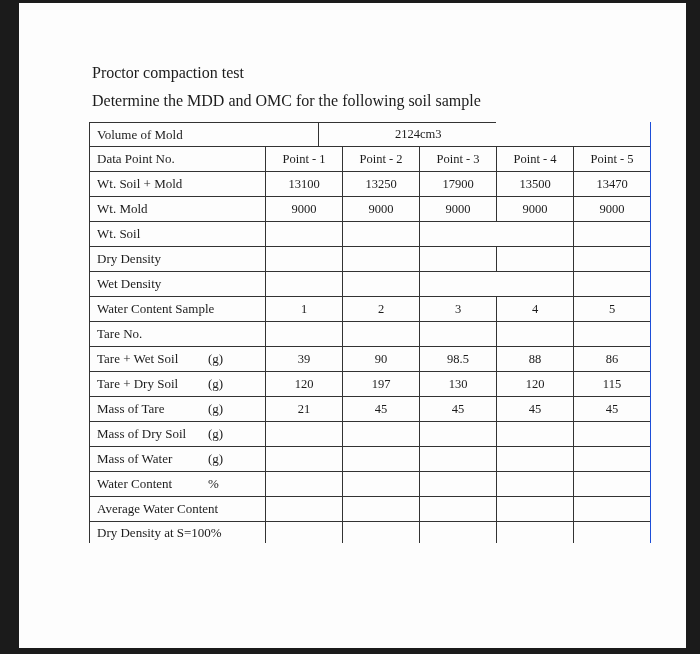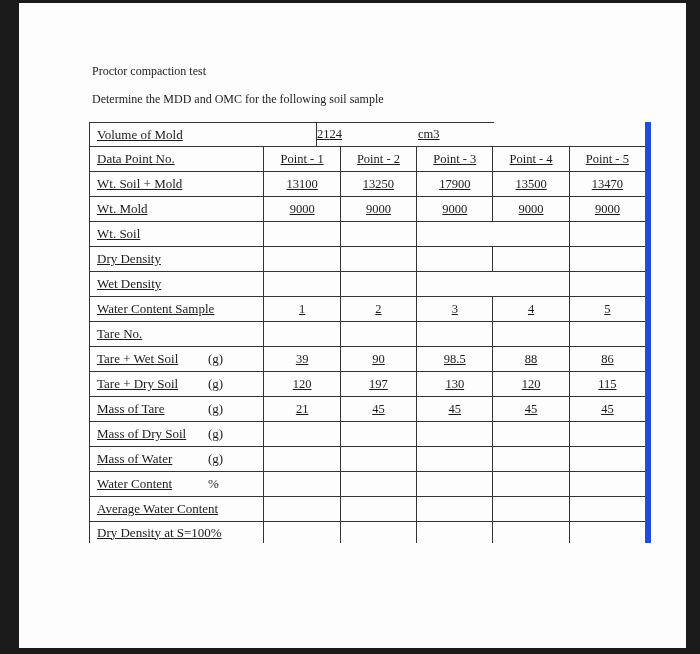--- a/index.html
+++ b/index.html
@@ -9,47 +9,47 @@
     font-family:"Liberation Serif", serif;
     color:#1c1c1c;
   }
   
   .strip{position:absolute;background:#1b1b1b}
   .strip-left{left:0;top:0;width:19px;height:654px}
   .strip-right{left:686px;top:0;width:14px;height:654px}
   .strip-top{left:0;top:0;width:700px;height:3px}
   .strip-bottom{left:0;top:648px;width:700px;height:6px}
 
-  .title-line{position:absolute;left:92px;font-size:12px;white-space:nowrap}
+  .title-line{position:absolute;left:92px;font-size:16px;white-space:nowrap}
   .title-1{top:64px}
   .title-2{top:92px}
 
   
   .ptable{
     position:absolute;left:89px;top:122px;width:562px;
     box-sizing:border-box;
-    border-left:1px solid #333;border-right:6px solid #1d4ed8;text-decoration:underline;
+    border-left:1px solid #333;border-right:1px solid #1d4ed8;
   }
   .prow{display:flex;height:25px;box-sizing:border-box;border-bottom:1px solid #333}
   .prow.last{height:21px;border-bottom:none}
   .cell{
     box-sizing:border-box;border-left:1px solid #333;
     display:flex;align-items:center;justify-content:center;
     font-size:12.5px;overflow:hidden;white-space:nowrap
   }
   .cell:first-child{border-left:none}
   .cell.label{justify-content:flex-start;padding-left:7px;position:relative;font-size:13px}
   .w-label{width:175px}
   .w-val{width:77px}
   .w-merged{width:154px}
   
   .w-label1{width:228px;border-top:1px solid #333}
   .w-rest{width:332px;position:relative;justify-content:flex-start}
   .w-rest .topline{position:absolute;left:0;top:0;width:177px;height:1px;background:#333}
-  .w-rest .vol-val{display:inline-block;width:101px;text-align:left}
+  .w-rest .vol-val{display:inline-block;width:101px;text-align:right}
   .w-rest .vol-unit{display:inline-block;width:77px;}
   .unit{position:absolute;left:118px}
 </style>
 </head>
 <body>
 
 <div class="strip strip-left"></div>
 <div class="strip strip-right"></div>
 <div class="strip strip-top"></div>
 <div class="strip strip-bottom"></div>

